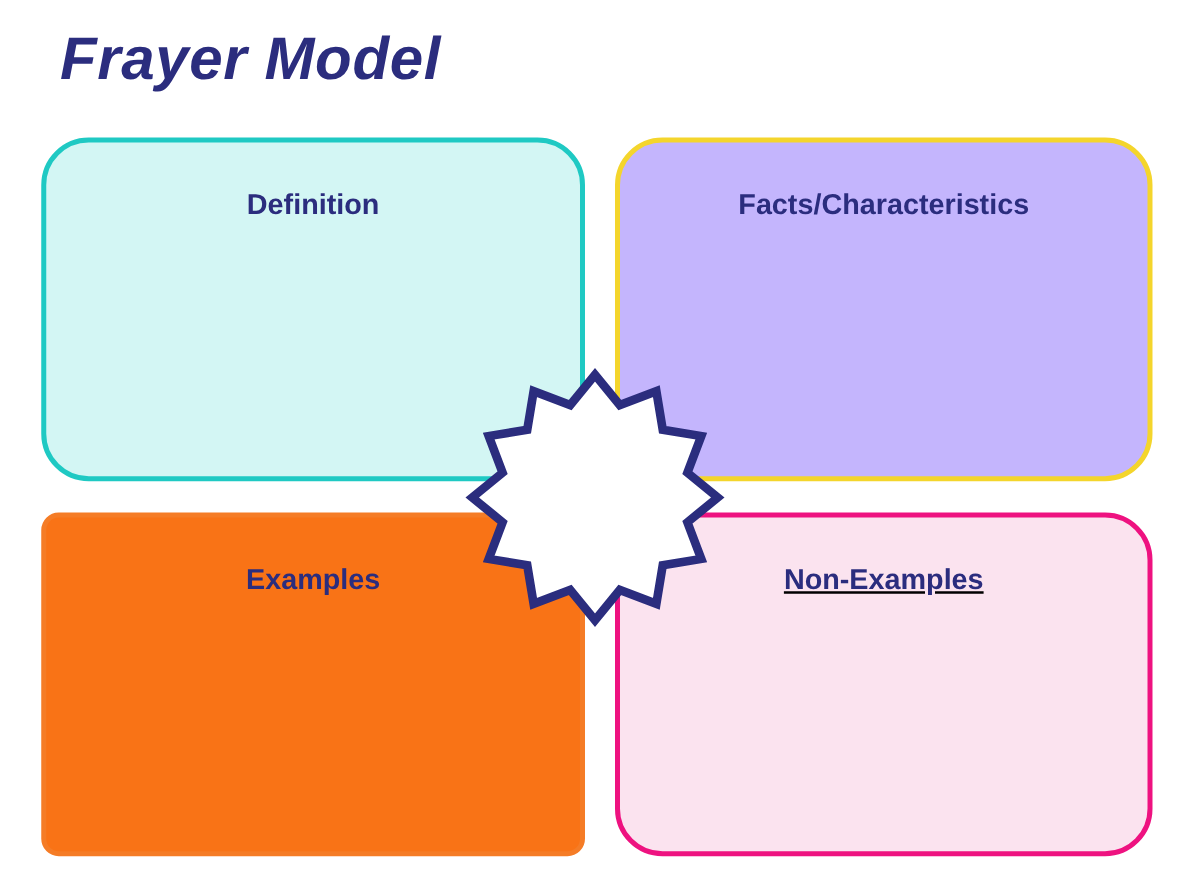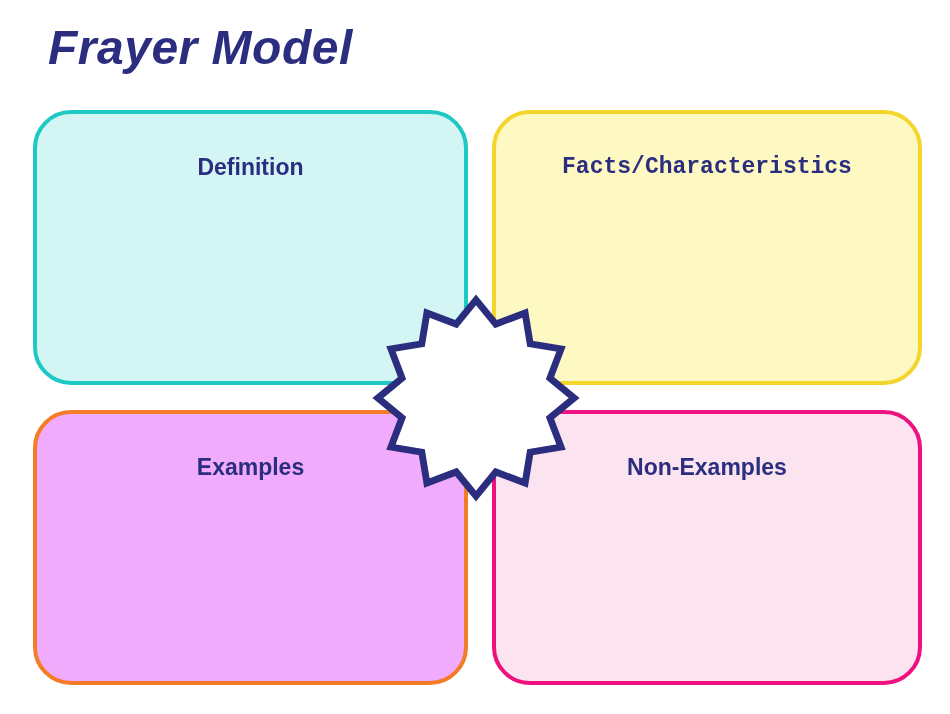--- a/index.html
+++ b/index.html
@@ -24,24 +24,24 @@
   .quadrant {
     position: absolute;
     box-sizing: border-box;
     border: 4px solid #cccccc;
     border-radius: 38px;
     background: #f5f5f5;
   }
   .q0 { left: 33px;  top: 110px; width: 435px; height: 275px; }
   .q1 { left: 492px; top: 110px; width: 430px; height: 275px; }
   .q2 { left: 33px;  top: 410px; width: 435px; height: 275px; }
-  .q3 { left: 492px; top: 410px; width: 430px; height: 275px; }
+  .q3 { left: 492px; top: 410px; width: 430px; height: 275px; text-decoration: underline; }
   .quadrant-label {
-    margin: 16px;
-    padding-top: 24px;
+    margin: 0;
+    padding-top: 36px;
     text-align: center;
     font-size: 23px;
     font-weight: bold;
     color: #2b2d7e;
   }
   .quadrant-body {
     width: 100%;
     height: calc(100% - 50px);
   }
   .starburst {
@@ -58,26 +58,26 @@
 
 <div class="canvas">
 
   <h1 class="page-title" style="color: rgb(43, 45, 126); font-style: italic;">Frayer Model</h1>
 
   <section class="quadrant q0" style="border-color: rgb(31, 201, 195); background: rgb(211, 246, 244);">
     <h2 class="quadrant-label">Definition</h2>
     <div class="quadrant-body"></div>
   </section>
 
-  <section class="quadrant q1" style="border-color: rgb(244, 213, 44); background: #fef9c3; font-family: Liberation Mono, monospace;">
+  <section class="quadrant q1" style="border-color: rgb(244, 213, 44); background: #c4b5fd;">
     <h2 class="quadrant-label">Facts/Characteristics</h2>
     <div class="quadrant-body"></div>
   </section>
 
-  <section class="quadrant q2" style="border-color: rgb(245, 124, 38); background: #f0abfc;">
+  <section class="quadrant q2" style="border-color: rgb(245, 124, 38); background: #f97316; border-radius: 14px;">
     <h2 class="quadrant-label">Examples</h2>
     <div class="quadrant-body"></div>
   </section>
 
   <section class="quadrant q3" style="border-color: rgb(238, 18, 128); background: rgb(251, 227, 239);">
     <h2 class="quadrant-label">Non-Examples</h2>
     <div class="quadrant-body"></div>
   </section>
 
   <div class="starburst">

